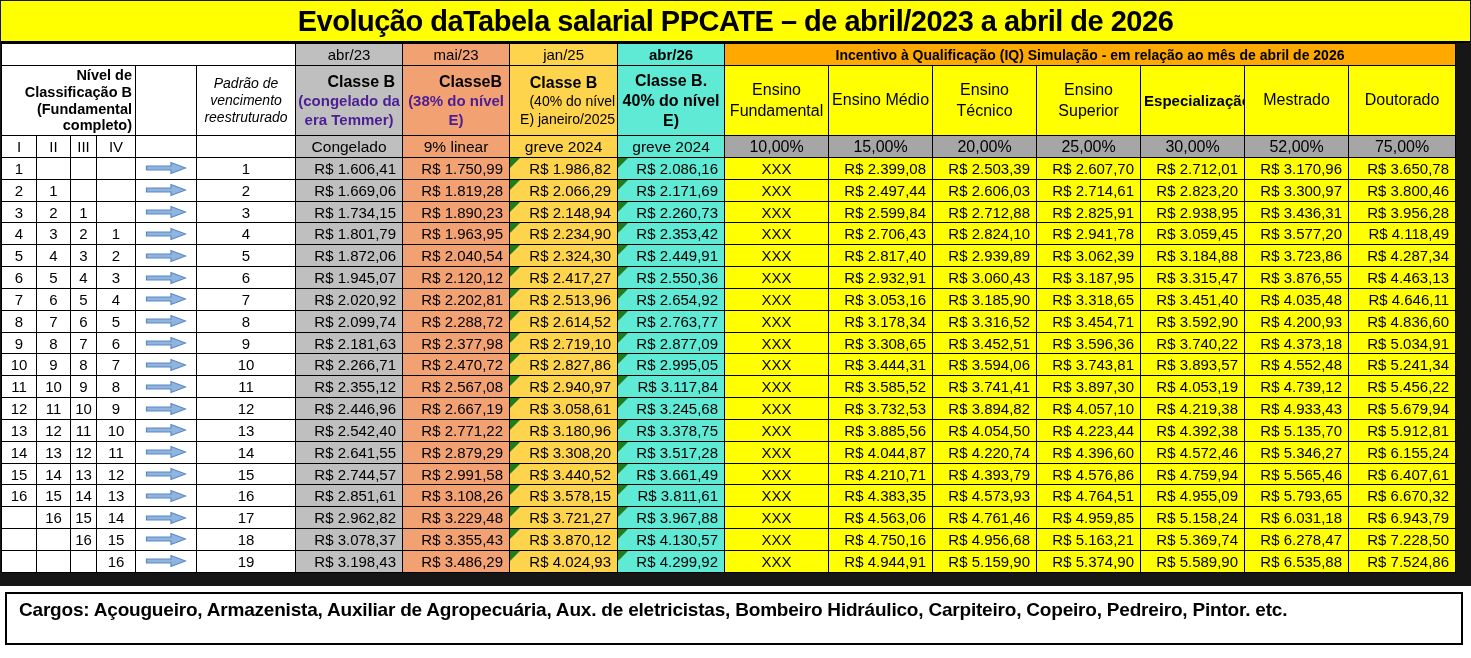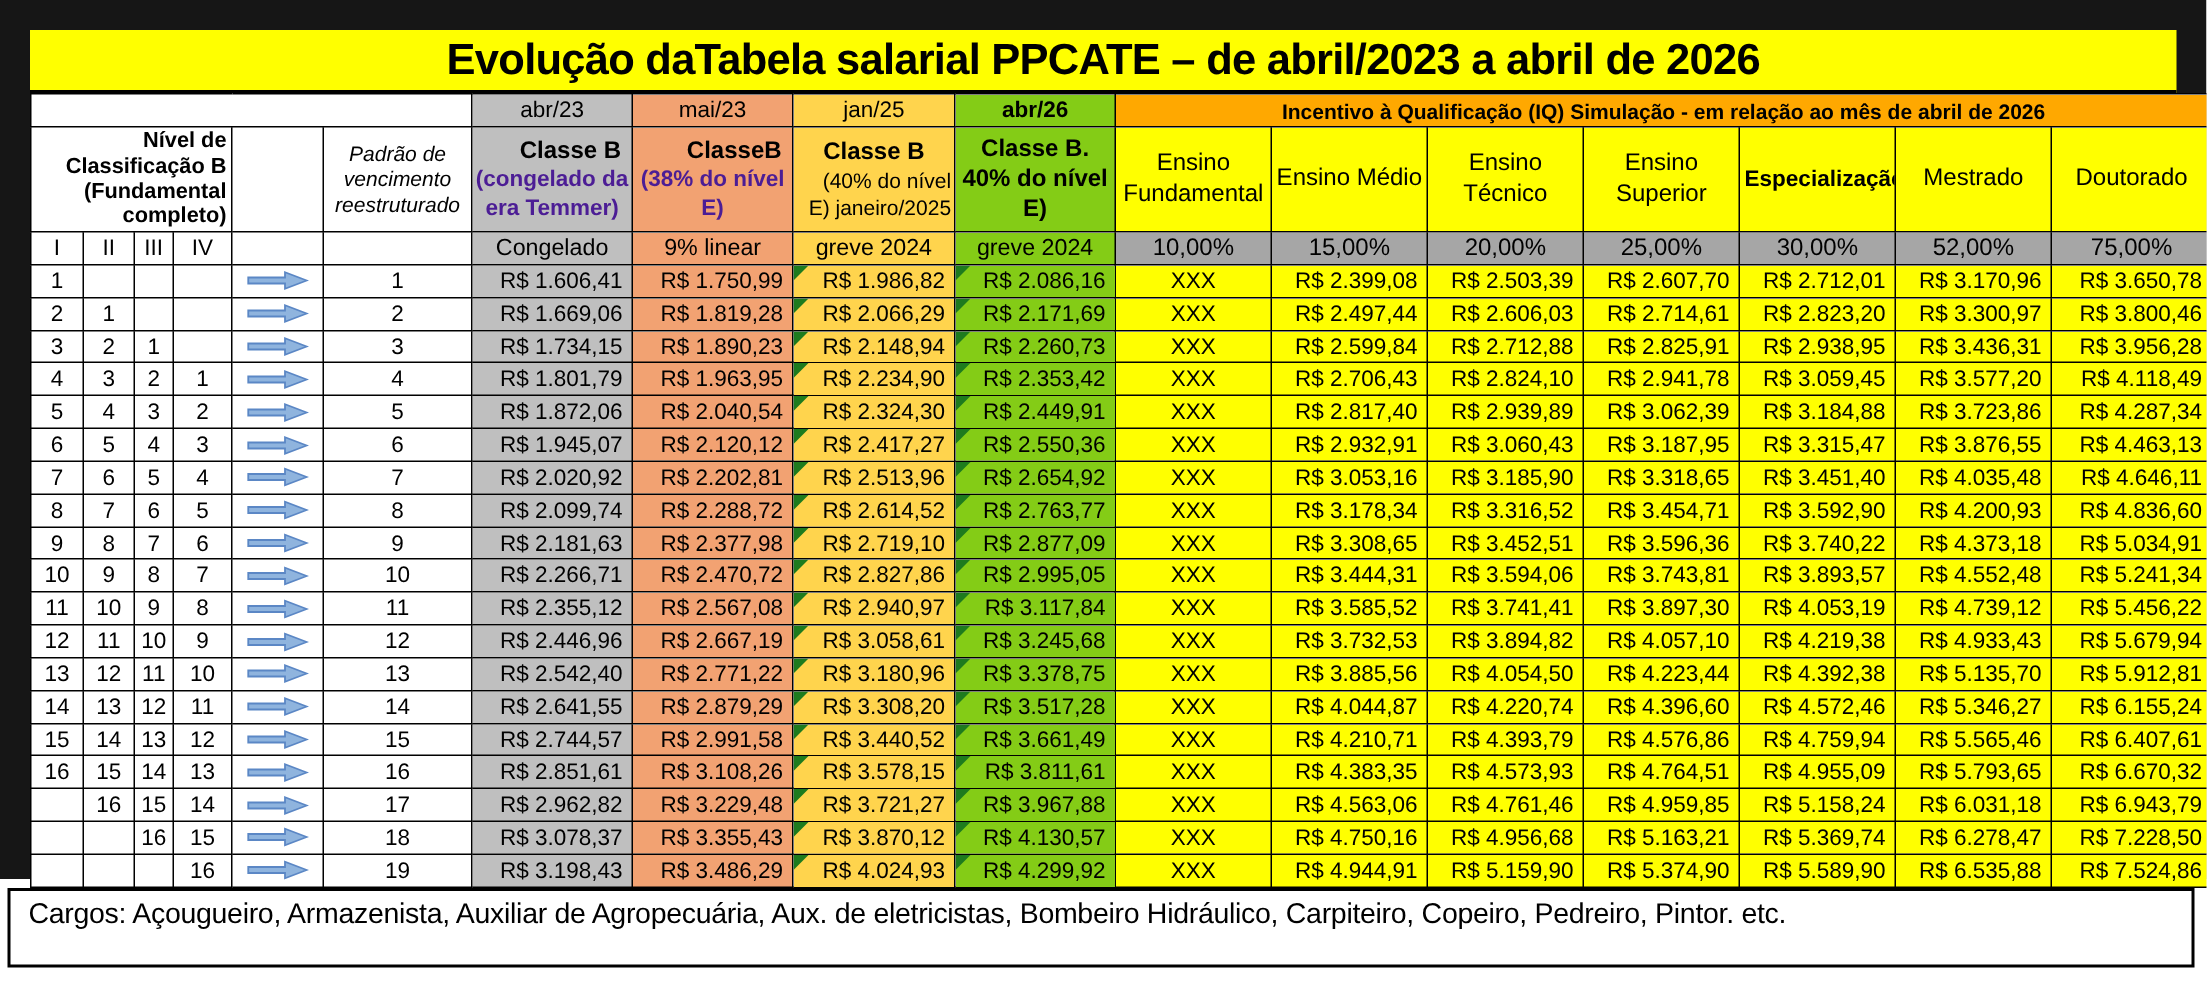--- a/index.html
+++ b/index.html
@@ -2,21 +2,21 @@
 <html><head>
 <meta charset="utf-8">
 <style>
   html,body{margin:0;padding:0;}
   body{
     width:1471px;height:658px;position:relative;overflow:hidden;
     background:#ffffff;font-family:"Liberation Sans",sans-serif;color:#000;
   }
   .frame{
     position:absolute;left:0;top:0;width:1471px;height:586px;
-    background:#161616;padding:20px;box-sizing:border-box;
+    background:#161616;padding:1px;box-sizing:border-box;
   }
   .title-bar{
     height:40px;background:#FFFF00;border-bottom:2px solid #000;
     display:flex;align-items:center;justify-content:center;
     font-size:29px;font-weight:bold;letter-spacing:-0.5px;
   }
   table{
     width:1455px;height:530px;border-collapse:collapse;table-layout:fixed;
     background:#fff;
   }
@@ -27,21 +27,21 @@
   tr.r-months{height:22px;}
   tr.r-class{height:70px;}
   tr.r-status{height:22px;}
   tbody tr{height:21px;}
   .ctr{text-align:center;}
   .rt{text-align:right;padding-right:6px;}
   .bold{font-weight:bold;}
   .bg-gray{background:#BFBFBF;}
   .bg-salmon{background:#F2A272;}
   .bg-gold{background:#FFD44D;}
-  .bg-blue{background:#84cc16;}
+  .bg-blue{background:#5eead4;}
   .bg-yellow{background:#FFFF00;}
   .bg-orange{background:#FFA800;}
   .bg-dgray{background:#A6A6A6;}
   .banner{font-size:14px;}
   .class-cell{white-space:normal;text-align:center;line-height:1.25;padding:0 2px;}
   .class-cell .ct{font-weight:bold;font-size:16px;}
   .class-cell .ct.ralign{text-align:right;padding-right:5px;}
   .class-cell .sub{font-size:15px;}
   .class-cell .sub.red{color:#4c1d95;font-weight:bold;}
   .class-cell .sub.plain{font-size:14px;text-align:right;}
@@ -54,21 +54,21 @@
   .status{font-size:15.5px;font-weight:normal;}
   .tri{position:relative;}
   .tri::before{
     content:"";position:absolute;left:0;top:0;width:0;height:0;
     border-top:10px solid #1E7B1E;border-right:10px solid transparent;
   }
   .arrow-td{line-height:0;text-align:center;padding:0;}
   .note-box{
     position:absolute;left:5px;top:592px;width:1458px;height:53px;
     border:2px solid #000;box-sizing:border-box;background:#fff;
-    padding:5px 12px 0 12px;font-size:19px;font-weight:normal;letter-spacing:-0.2px;
+    padding:5px 12px 0 12px;font-size:19px;font-weight:bold;letter-spacing:-0.2px;
     white-space:nowrap;overflow:hidden;
   }
 </style>
 </head>
 <body>
 
 <div class="frame">
   <div class="title-bar">Evolução daTabela salarial PPCATE – de abril/2023 a abril de 2026</div>
 
   <table>

